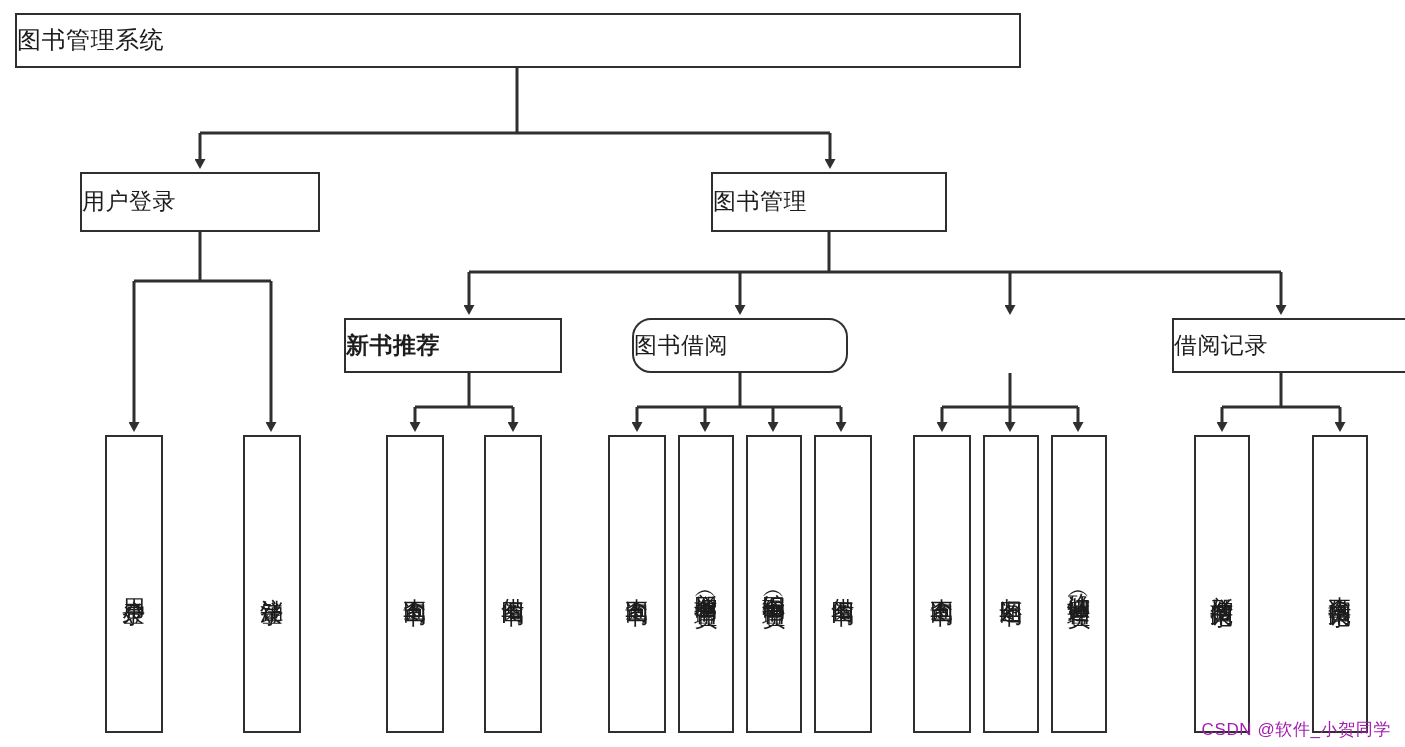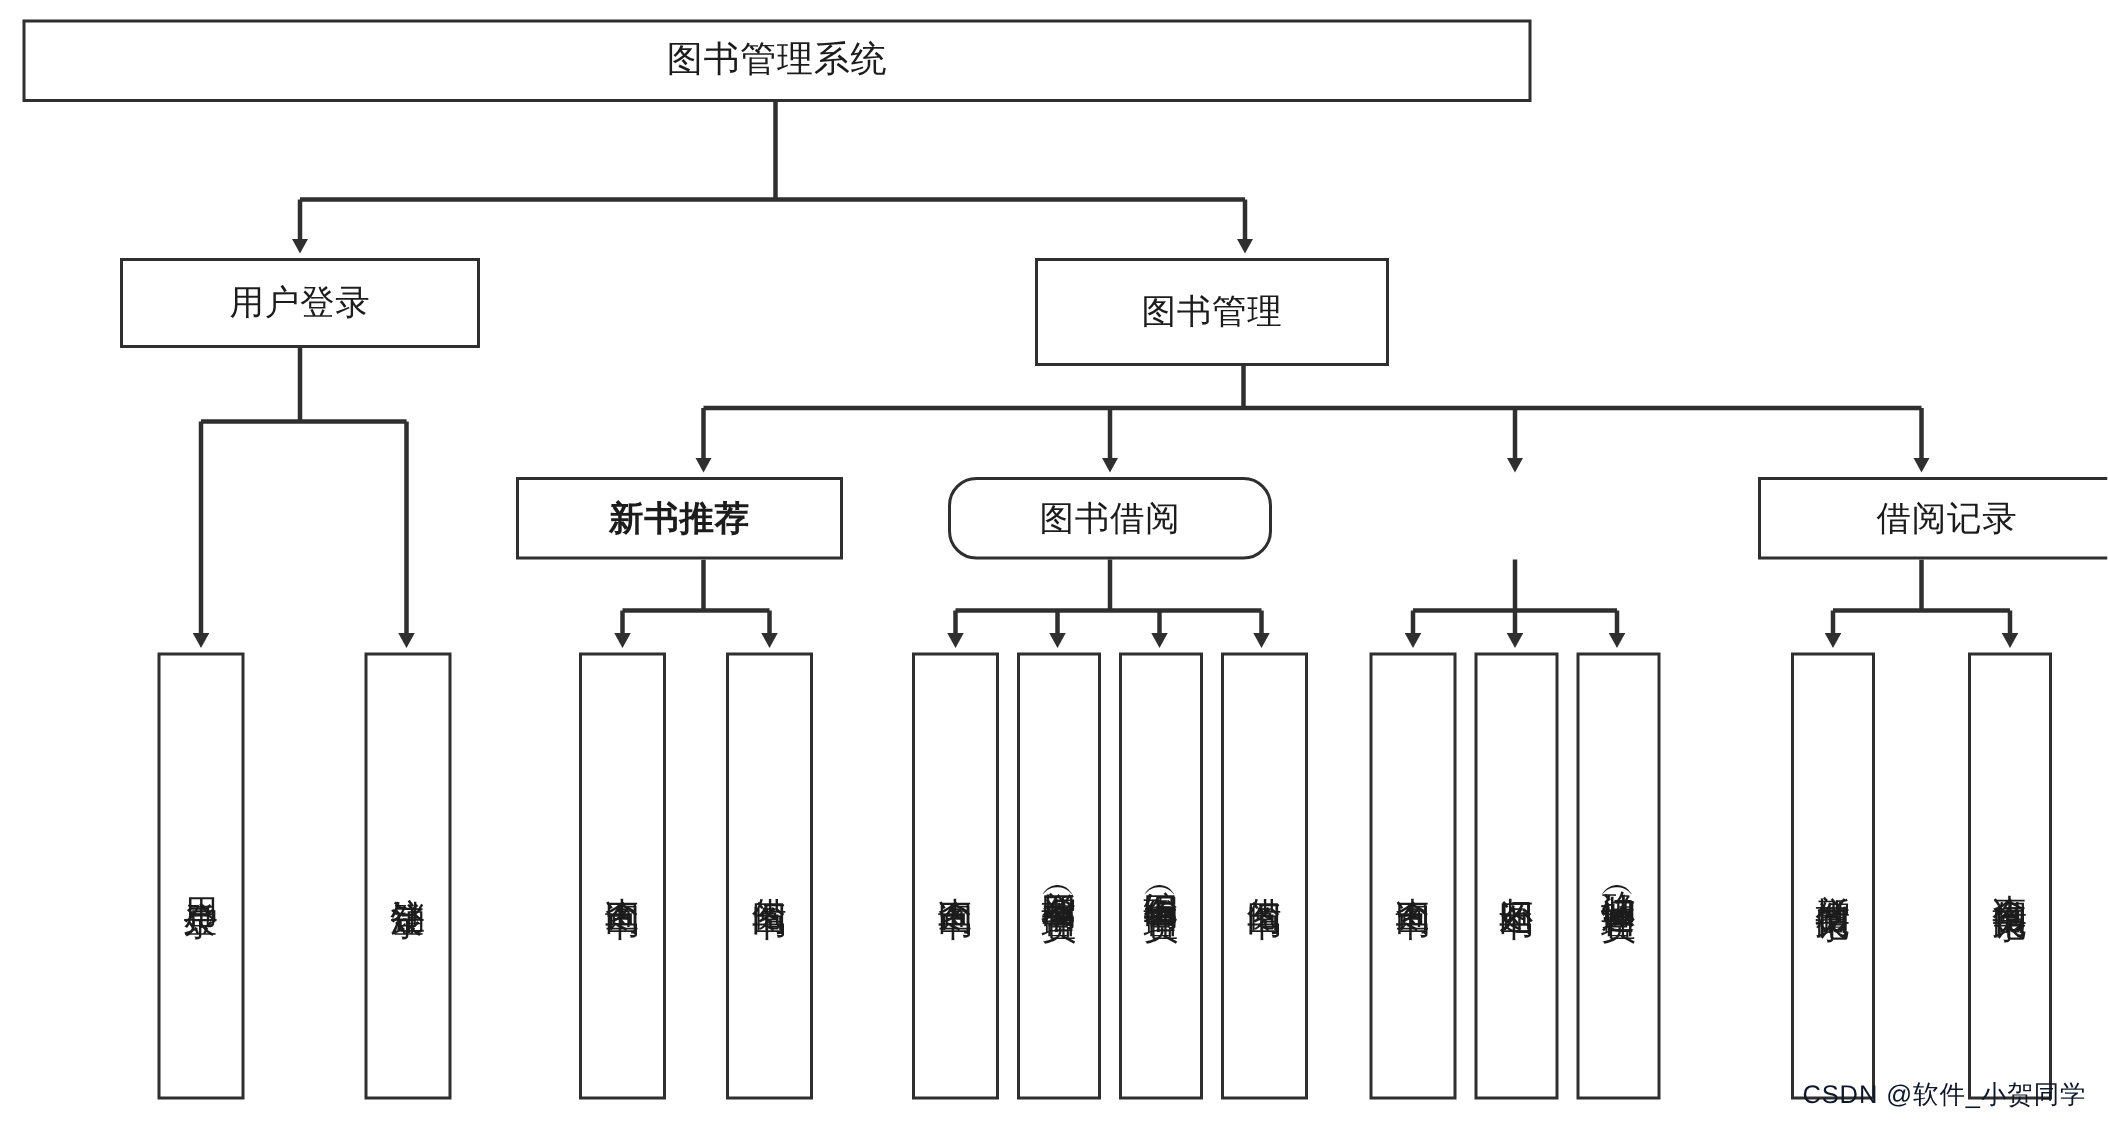--- a/index.html
+++ b/index.html
@@ -22,21 +22,21 @@
     height:747px;
     pointer-events:none;
   }
   .node{
     position:absolute;
     box-sizing:border-box;
     background:#ffffff;
     border:2.5px solid #2f2f2f;
     display:flex;
     align-items:center;
-    justify-content:center;
+    justify-content:flex-start;
     z-index:3;
   }
   .node .lbl{
     font-size:23px;
     line-height:1.18;
     color:#1c1c1c;
     letter-spacing:0.5px;
     white-space:nowrap;
   }
   .node.root .lbl{font-size:24px;}
@@ -58,21 +58,21 @@
     line-height:1.16;
     letter-spacing:2px;
     color:#1c1c1c;
     white-space:nowrap;
   }
   .watermark{
     position:absolute;
     right:14px;
     bottom:6px;
     font-size:17px;
-    color:#0f172a;
+    color:#a21caf;
     letter-spacing:0.6px;
     z-index:5;
     white-space:nowrap;
     user-select:none;
   }
 </style>
 </head>
 <body>
 
 <div id="canvas">
@@ -129,21 +129,21 @@
   </svg>
 
   <div class="node root" style="left:15px;top:13px;width:1006px;height:55px;">
     <span class="lbl">图书管理系统</span>
   </div>
 
   <div class="node" style="left:80px;top:172px;width:240px;height:60px;">
     <span class="lbl">用户登录</span>
   </div>
 
-  <div class="node" style="left:690px;top:172px;width:236px;height:72px;">
+  <div class="node" style="left:711px;top:172px;width:236px;height:60px;">
     <span class="lbl">图书管理</span>
   </div>
 
   <div class="node" style="left:344px;top:318px;width:218px;height:55px;font-weight:bold;">
     <span class="lbl">新书推荐</span>
   </div>
 
   <div class="node" style="left:632px;top:318px;width:216px;height:55px;border-radius:19px;">
     <span class="lbl">图书借阅</span>
   </div>

